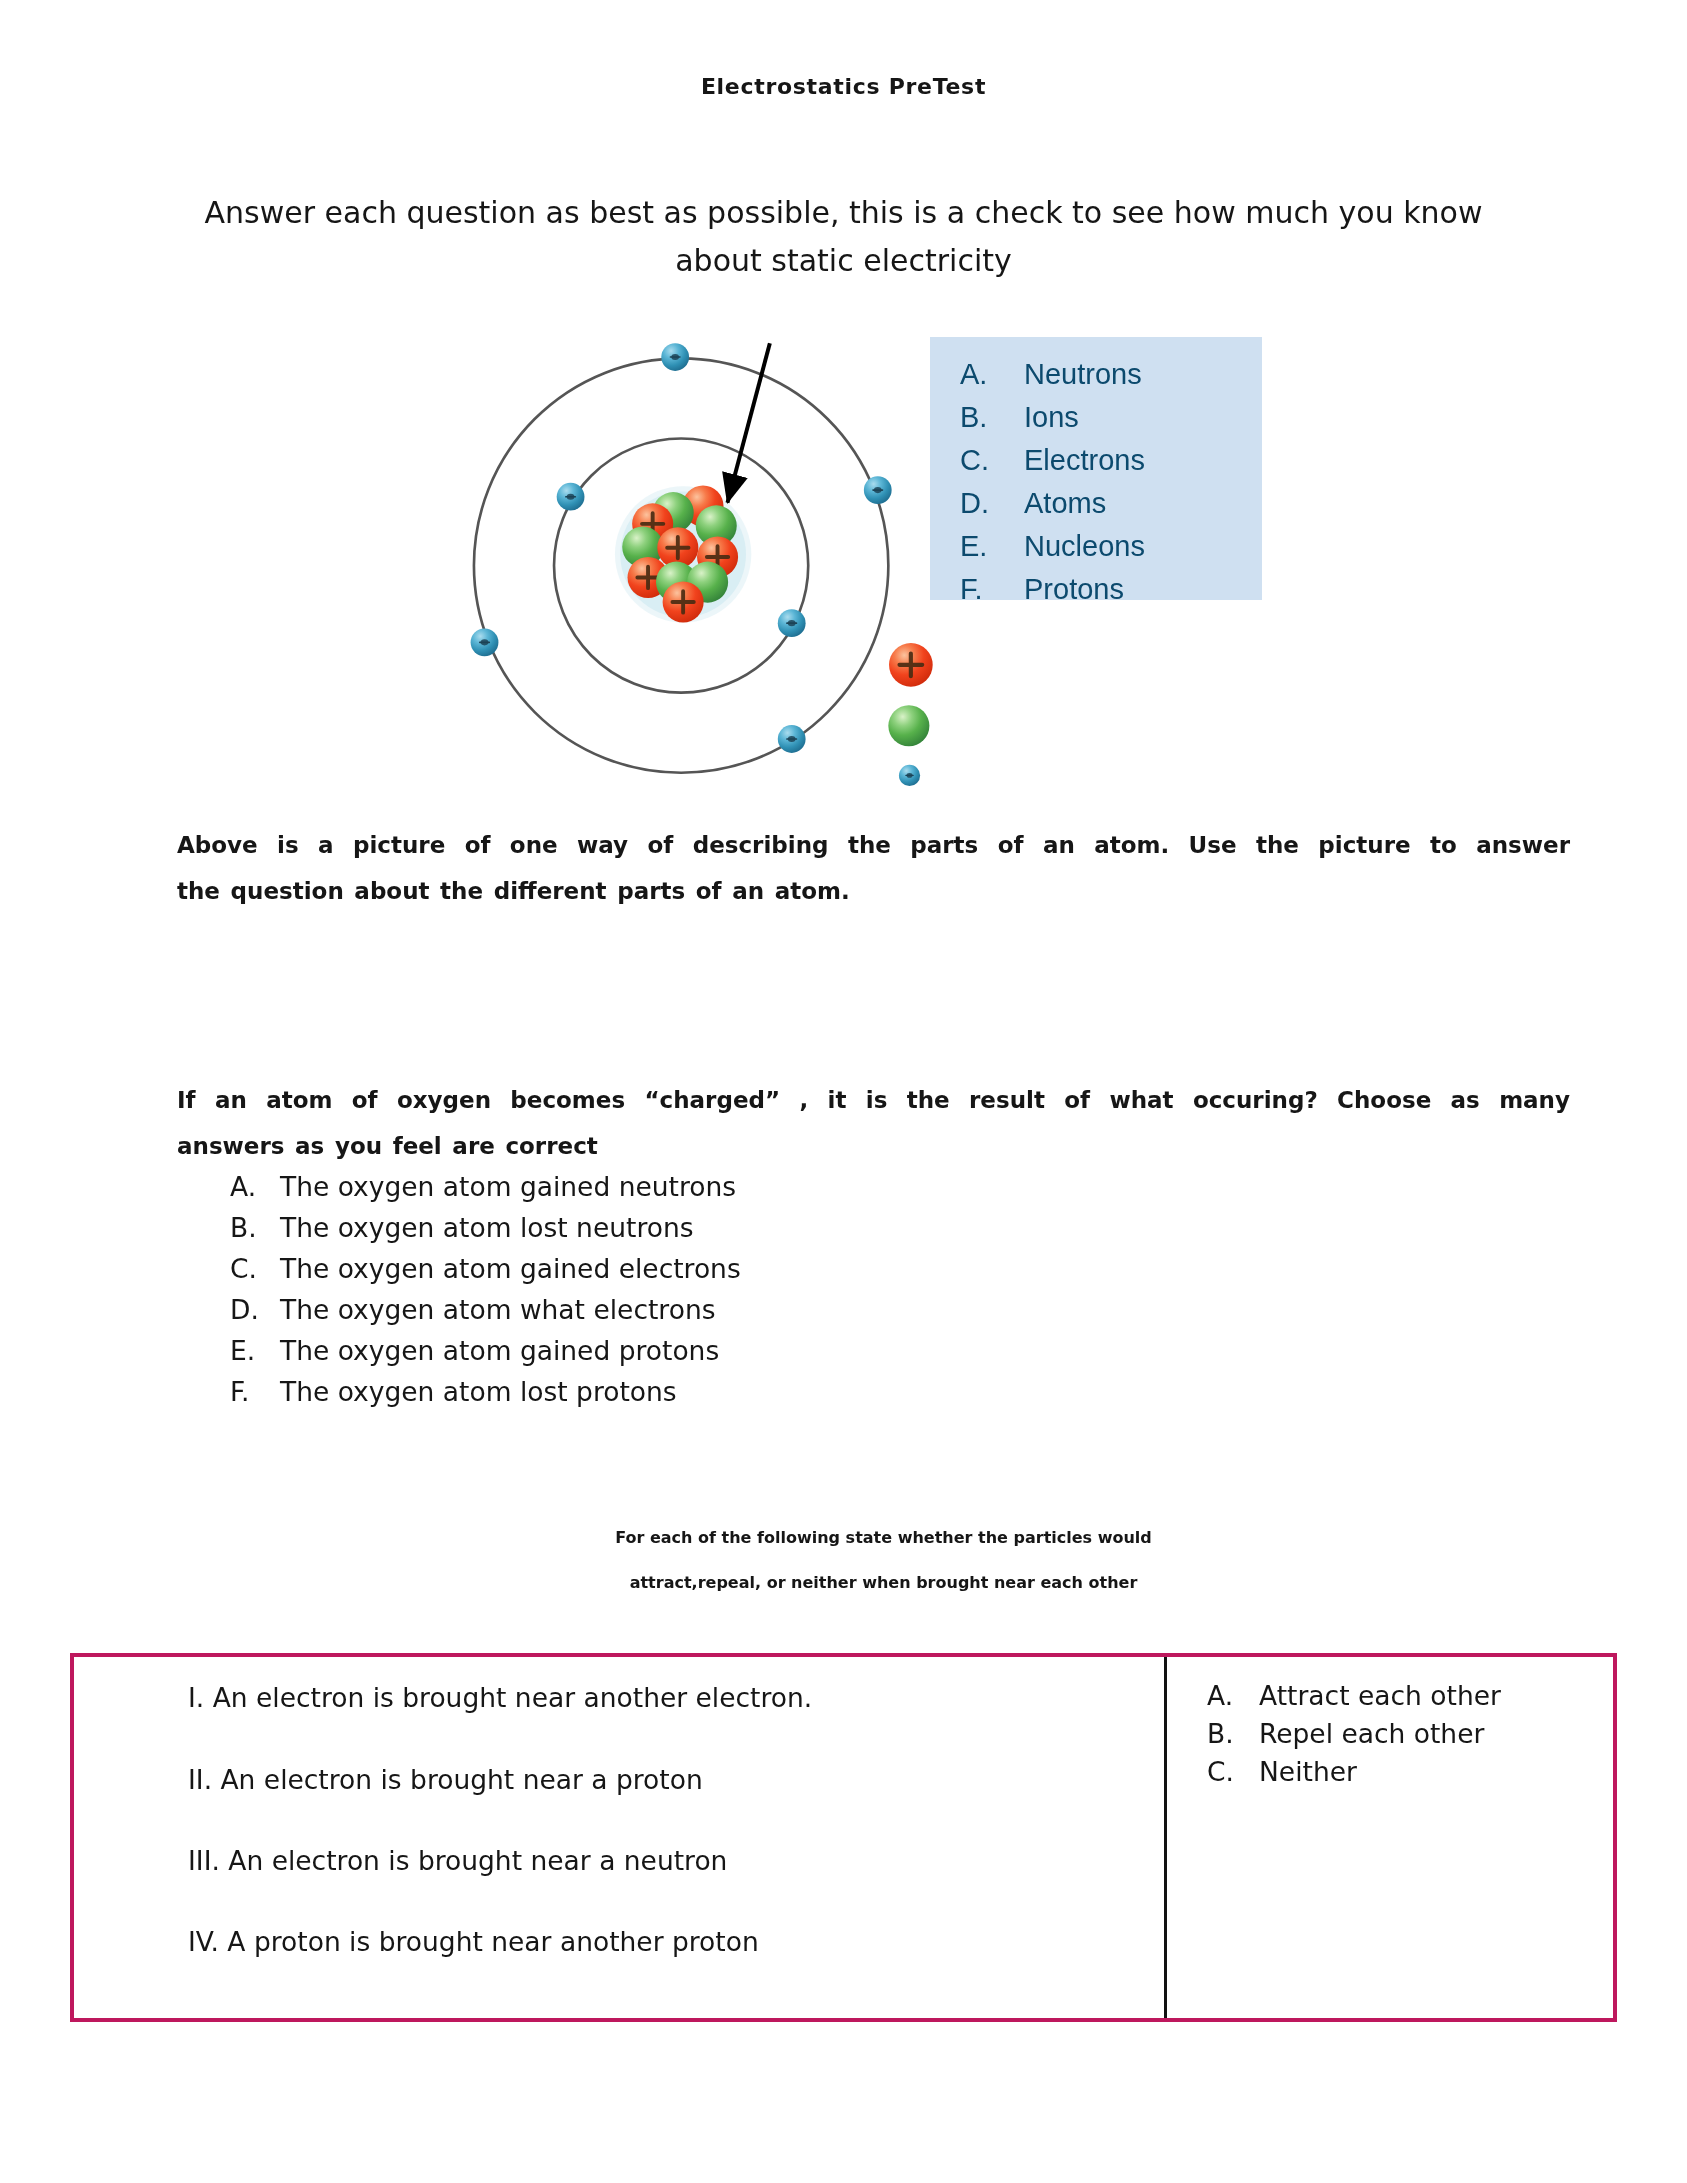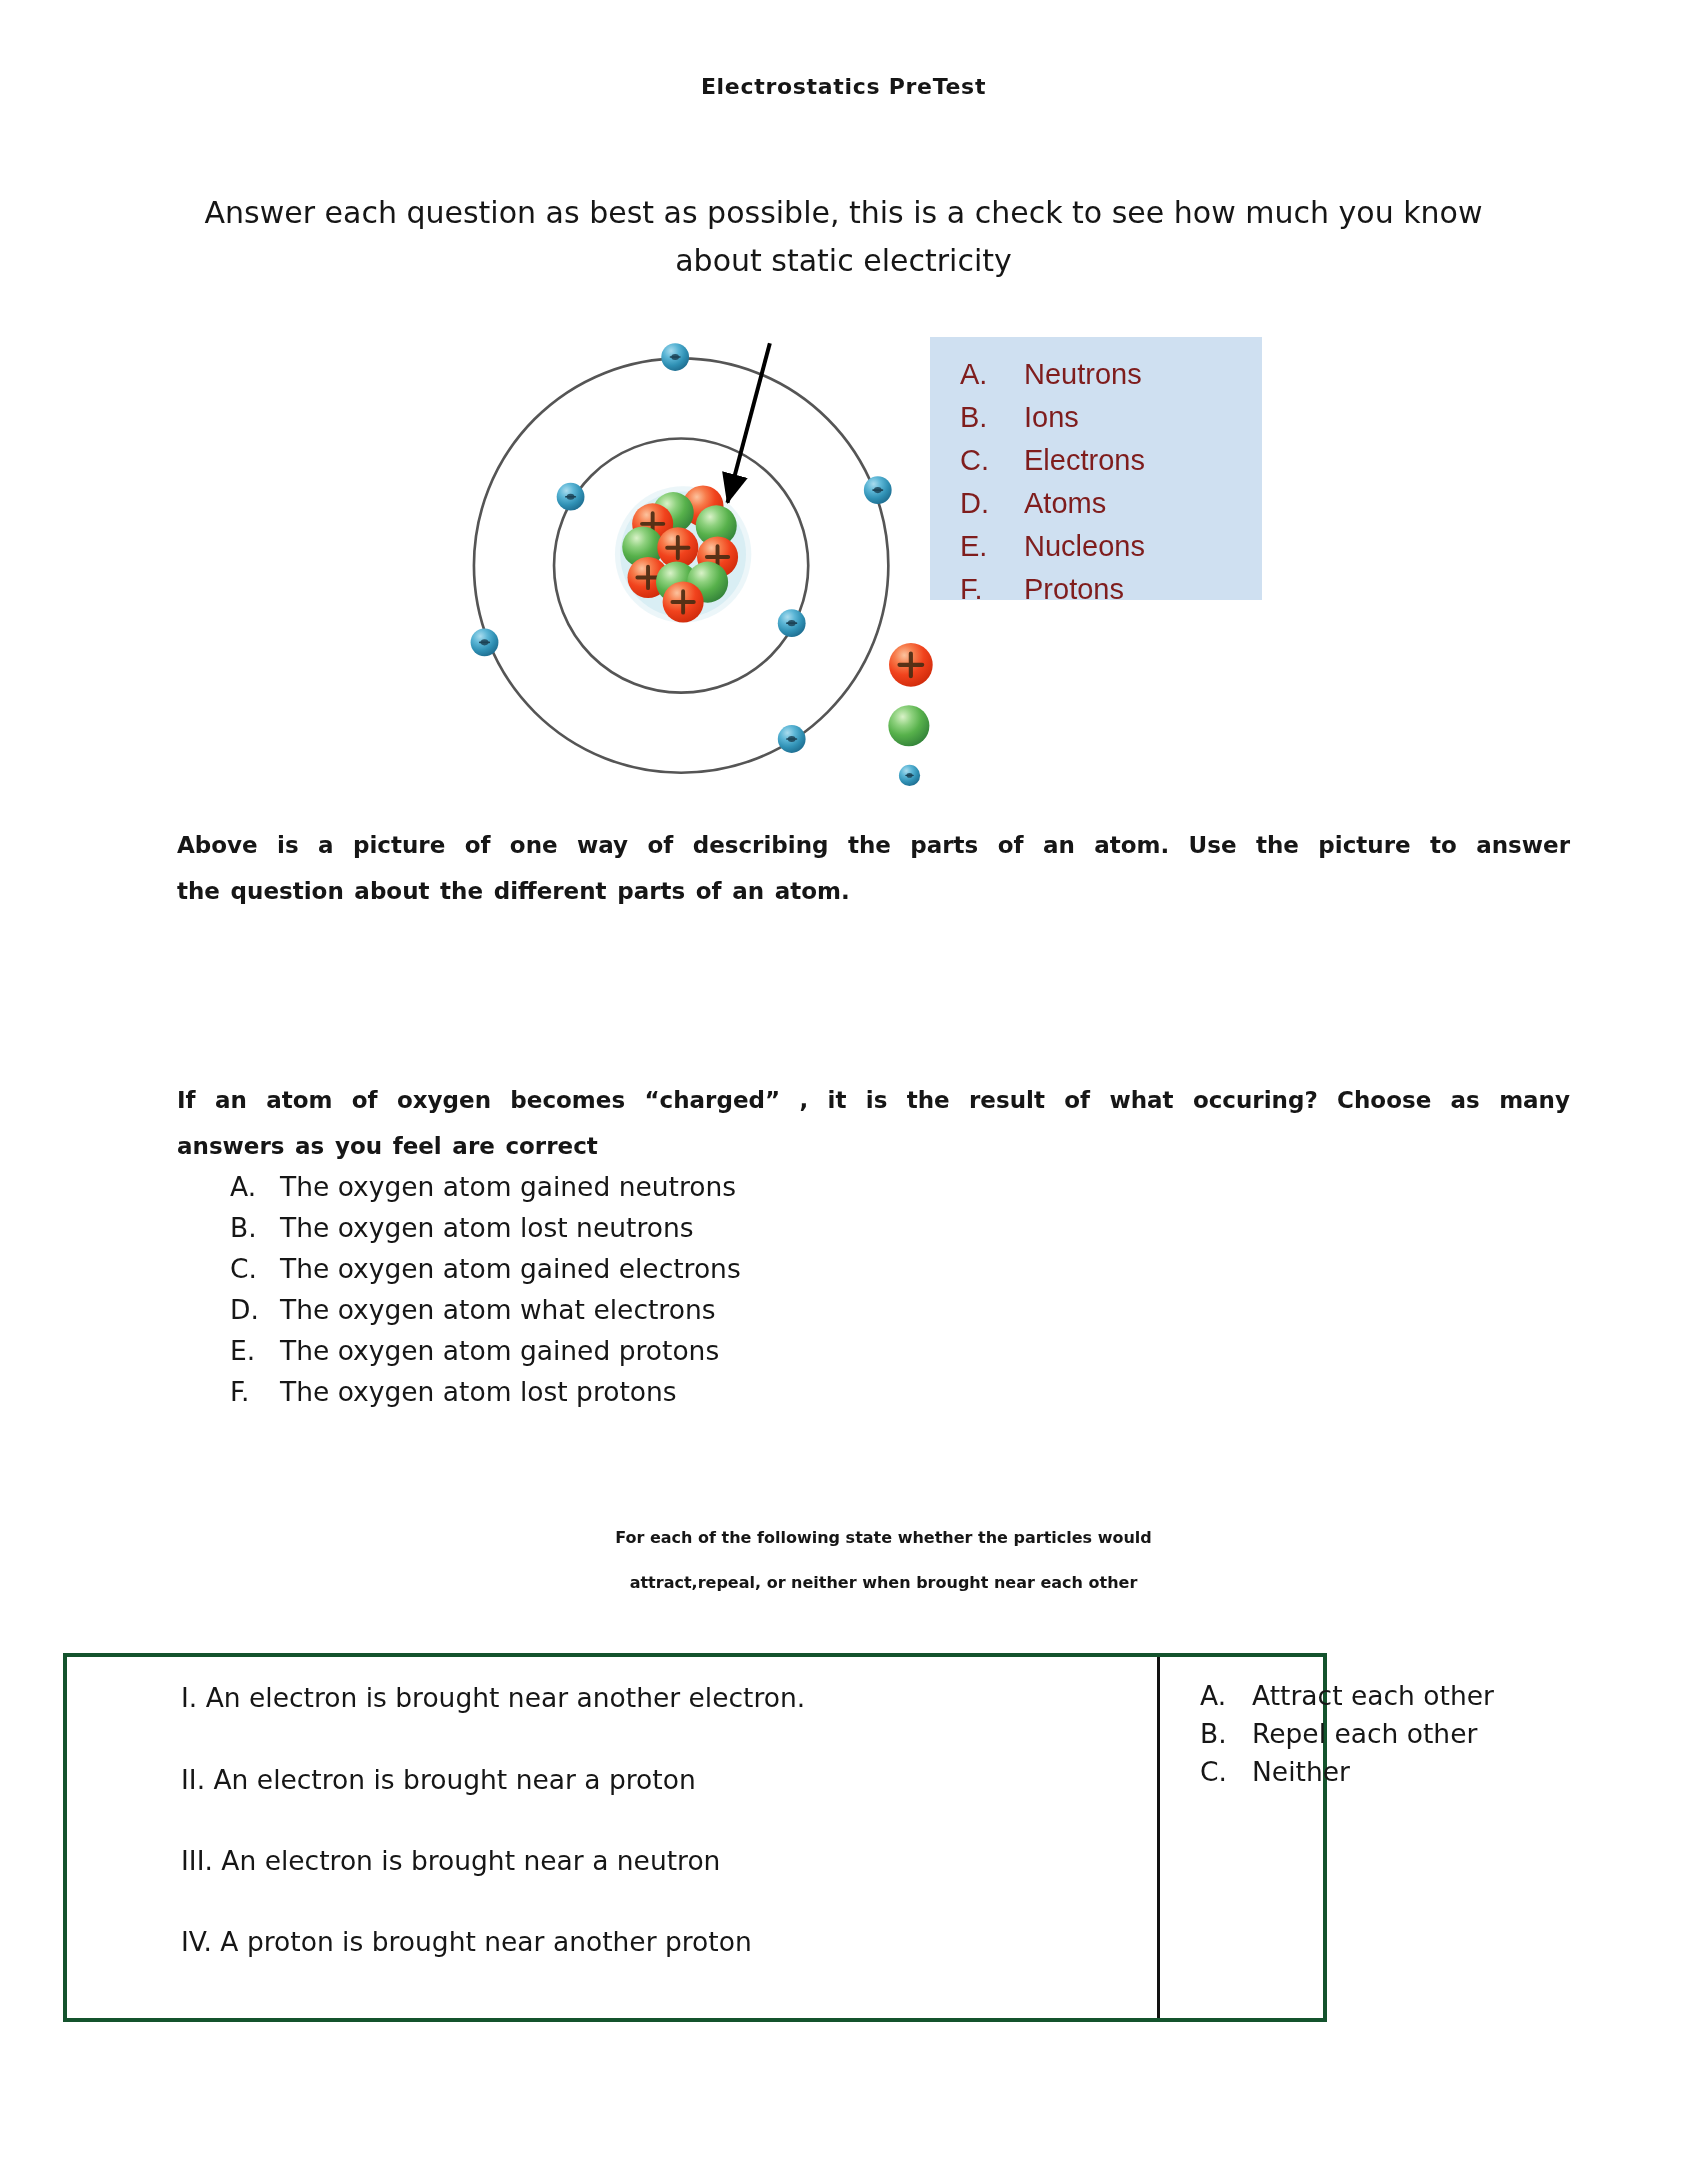--- a/index.html
+++ b/index.html
@@ -3,32 +3,32 @@
 <meta charset="utf-8">
 <style>
   html,body{margin:0;padding:0;background:#ffffff;}
   .page{position:relative;width:1687px;height:2183px;background:#ffffff;overflow:hidden;
         font-family:"DejaVu Sans",sans-serif;color:#161616;}
   .abs{position:absolute;}
   .center{left:0;width:1687px;text-align:center;}
   .title{top:74px;font-size:22px;font-weight:700;letter-spacing:0.7px;}
   .subtitle{top:189px;font-size:30px;font-weight:400;line-height:48px;}
   .answer-box{left:930px;top:337px;width:332px;height:263px;padding-top:16px;box-sizing:border-box;
-              font-family:"Liberation Sans",sans-serif;font-size:29px;color:#7f1d1d;}
+              font-family:"Liberation Sans",sans-serif;font-size:29px;color:#0c4a6e;}
   .abox-row{height:43px;line-height:43px;white-space:nowrap;}
   .abox-letter{display:inline-block;width:64px;padding-left:30px;box-sizing:content-box;}
   .bold-par{left:177px;width:1393px;font-size:23px;font-weight:700;line-height:46px;word-spacing:2.6px;}
   .jline{text-align:justify;text-align-last:justify;white-space:normal;}
   .caption{top:822px;}
   .prompt{top:1077px;}
   .q1-options{left:230px;top:1166px;font-size:26.5px;font-weight:400;}
   .q1-row{height:41px;line-height:41px;white-space:nowrap;}
   .q1-letter{display:inline-block;width:50px;}
   .heading2{top:1515px;font-size:16px;font-weight:700;line-height:45px;margin-left:40px;}
-  .match-table{left:63px;top:1653px;width:1264px;height:369px;border:4px solid #14532d;box-sizing:border-box;}
+  .match-table{left:70px;top:1653px;width:1547px;height:369px;border:4px solid #be185d;box-sizing:border-box;}
   .tdivider{position:absolute;left:1090px;top:0;width:2.6px;height:361px;background:#111;}
   .trow{position:absolute;font-size:26.5px;font-weight:400;white-space:nowrap;}
   .choice-letter{display:inline-block;width:52px;}
 </style>
 </head>
 <body>
 
 <div class="page">
 
   <div class="abs center title">Electrostatics PreTest</div>

